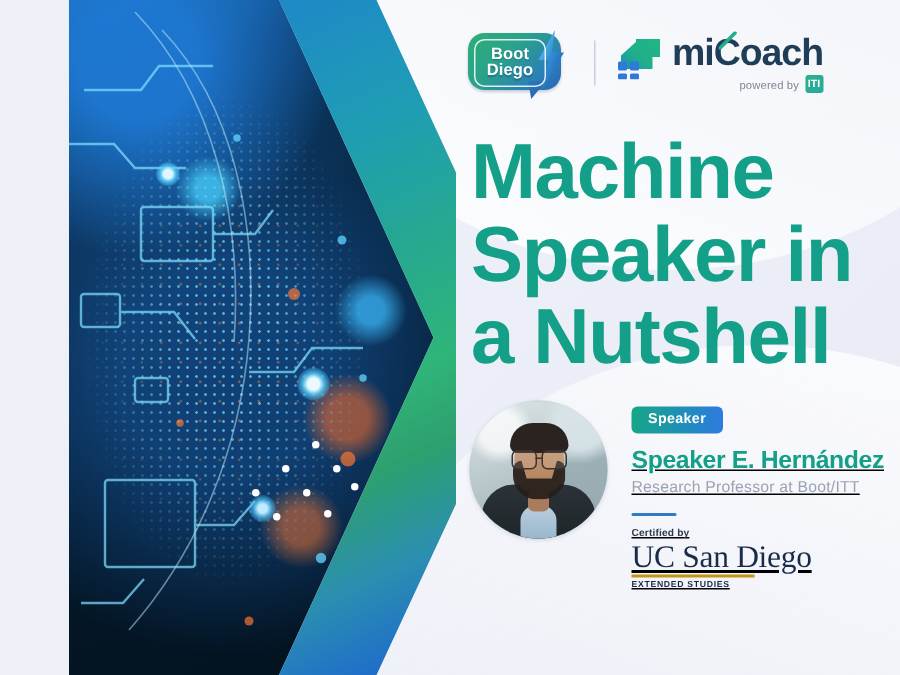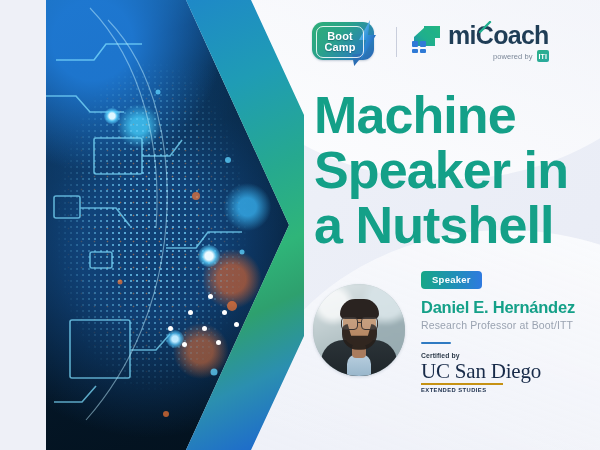--- a/index.html
+++ b/index.html
@@ -143,21 +143,21 @@
 
   
   .title{
     position:absolute;left:268px;top:88px;width:300px;
     color:#14a088;font-size:52px;font-weight:bold;line-height:1.06;
     letter-spacing:-.9px;font-family:"Liberation Sans",sans-serif;
   }
 
   
   .speaker{
-    position:absolute;left:267px;top:267px;display:flex;gap:16px;align-items:center;
+    position:absolute;left:267px;top:267px;display:flex;gap:16px;align-items:flex-start;text-decoration:underline;
   }
   .avatar{
     width:92px;height:92px;border-radius:50%;overflow:hidden;position:relative;flex:none;
     background:linear-gradient(150deg,#cfd9dd 0%,#b9c6c8 28%,#9fb0b3 55%,#8fa3a6 100%);
     box-shadow:0 1px 3px rgba(40,60,90,.18);
   }
   .av-bg{
     position:absolute;inset:0;
     background:
       radial-gradient(circle at 22% 22%, rgba(255,255,255,.75) 0 13px, rgba(255,255,255,0) 22px),
@@ -292,21 +292,21 @@
           <linearGradient id="boltg" x1="0" y1="0" x2="1" y2="1">
             <stop offset="0" stop-color="#7fd8f5"></stop>
               <stop offset="45%" stop-color="#2f8fd8"></stop>
             <stop offset="100%" stop-color="#25489f"></stop>
           </linearGradient>
         </defs>
         <path d="M14 0 L3 20 L10 20 L5 40 L20 15 L12 15 Z" fill="url(#boltg)"></path>
       </svg>
       <div class="bc-inner">
         <span>Boot</span>
-        <span>Camp</span>
+        <span>Diego</span>
       </div>
     </div>
 
     <div class="divider-v"></div>
 
     <div class="micoach">
       <svg class="mc-icon" viewBox="0 0 30 28">
         <defs>
           <linearGradient id="mcg" x1="0" y1="1" x2="1" y2="0">
             <stop offset="0" stop-color="#1c8fb4"></stop>
@@ -358,21 +358,21 @@
       <div class="av-beard"></div>
       <div class="av-glass">
         <i class="l"></i>
           <i class="r"></i>
           <b></b>
       </div>
     </div>
 
     <div class="sp-info">
       <div class="badge">Speaker</div>
-      <div class="sp-name">Daniel E. Hernández</div>
+      <div class="sp-name">Speaker E. Hernández</div>
       <div class="sp-role">Research Professor at Boot/ITT</div>
       <div class="sp-rule"></div>
       <div class="cert-by">Certified by</div>
       <div class="ucsd">UC San Diego</div>
       <div class="ucsd-rule"></div>
       <div class="ucsd-sub">EXTENDED STUDIES</div>
     </div>
   </div>
 
 </div>

